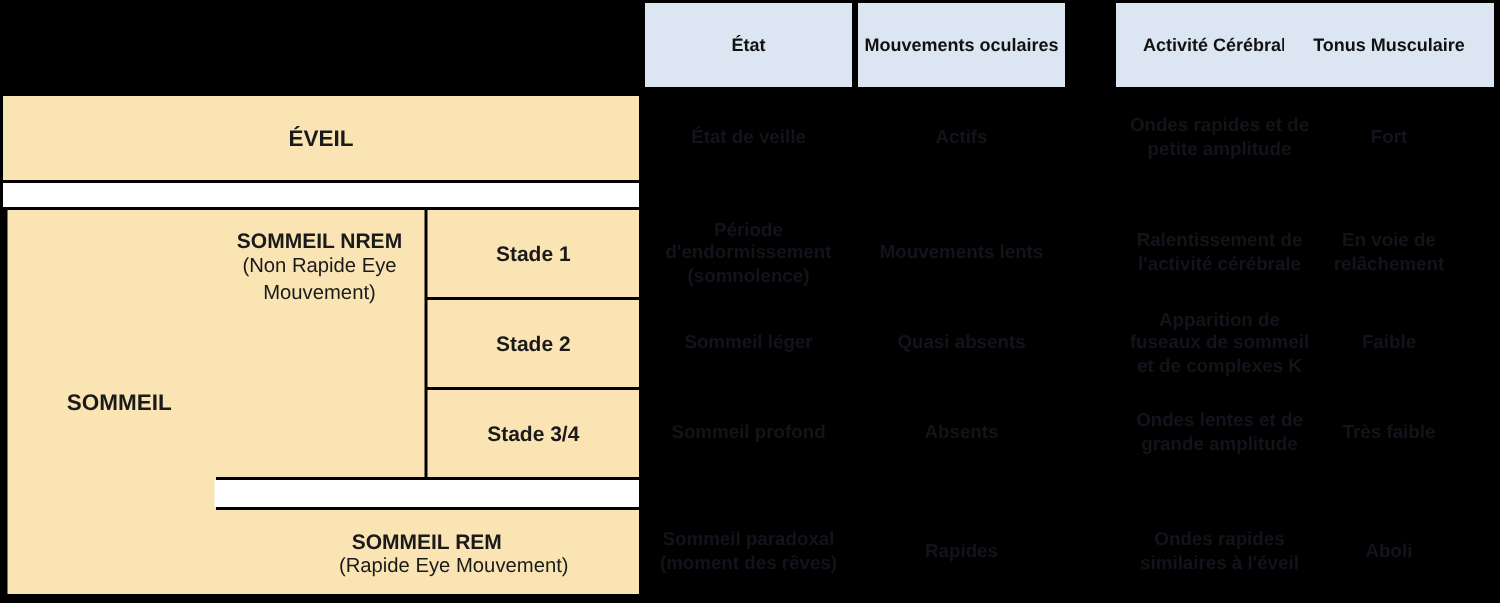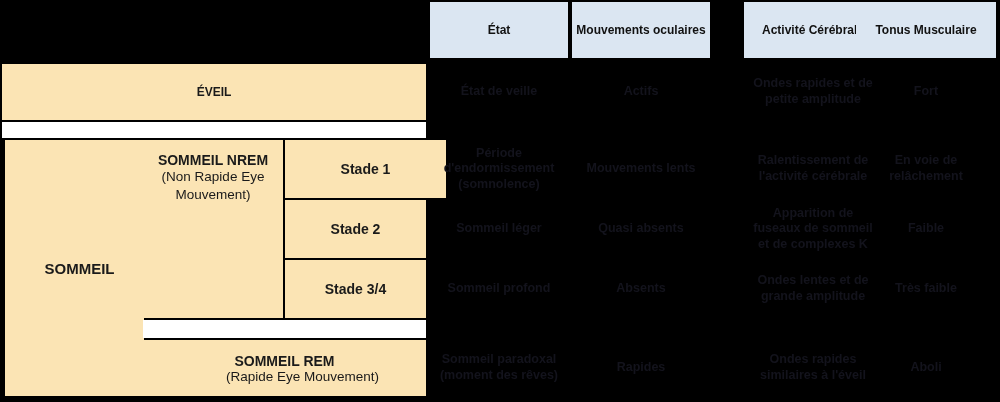--- a/index.html
+++ b/index.html
@@ -22,27 +22,27 @@
   
   .bodycell{position:absolute;display:flex;align-items:center;justify-content:center;
             text-align:center;color:#13131C;font-weight:bold;font-size:12.5px;line-height:1.25;
             padding:0 5px;box-sizing:border-box;}
   .row-eveil{top:64px;height:56px;}
   .row-s1{top:140px;height:58px;}
   .row-s2{top:200px;height:58px;}
   .row-s34{top:260px;height:58px;}
   .row-rem{top:340px;height:56px;}
   
-  #eveil-cell{left:2px;top:64px;width:424px;height:56px;font-size:12px;}
+  #eveil-cell{left:2px;top:64px;width:424px;height:56px;font-size:15px;}
   #gap1{left:2px;top:122px;width:424px;height:16px;}
   #sommeil-cell{left:5px;top:140px;width:139px;height:256px;font-size:15px;padding-left:10px;}
   #nrem-cell{left:143px;top:140px;width:140px;height:178px;justify-content:flex-start;padding-top:12px;}
   #nrem-cell .title{font-size:14px;font-weight:bold;}
   #nrem-cell .sub{font-size:13.5px;font-weight:normal;line-height:1.3;}
-  #stade1-cell{left:285px;top:140px;width:161px;height:58px;font-size:14px;}
+  #stade1-cell{left:285px;top:140px;width:141px;height:58px;font-size:14px;}
   #stade2-cell{left:285px;top:200px;width:141px;height:58px;font-size:14px;}
   #stade34-cell{left:285px;top:260px;width:141px;height:58px;font-size:14px;}
   #gap2{left:143px;top:320px;width:283px;height:18px;}
   #rem-cell{left:143px;top:340px;width:283px;height:56px;}
   #rem-cell .title{font-size:14px;font-weight:bold;}
   #rem-cell .sub{font-size:13.5px;font-weight:normal;margin-left:36px;}
 </style>
 </head>
 <body>
 

